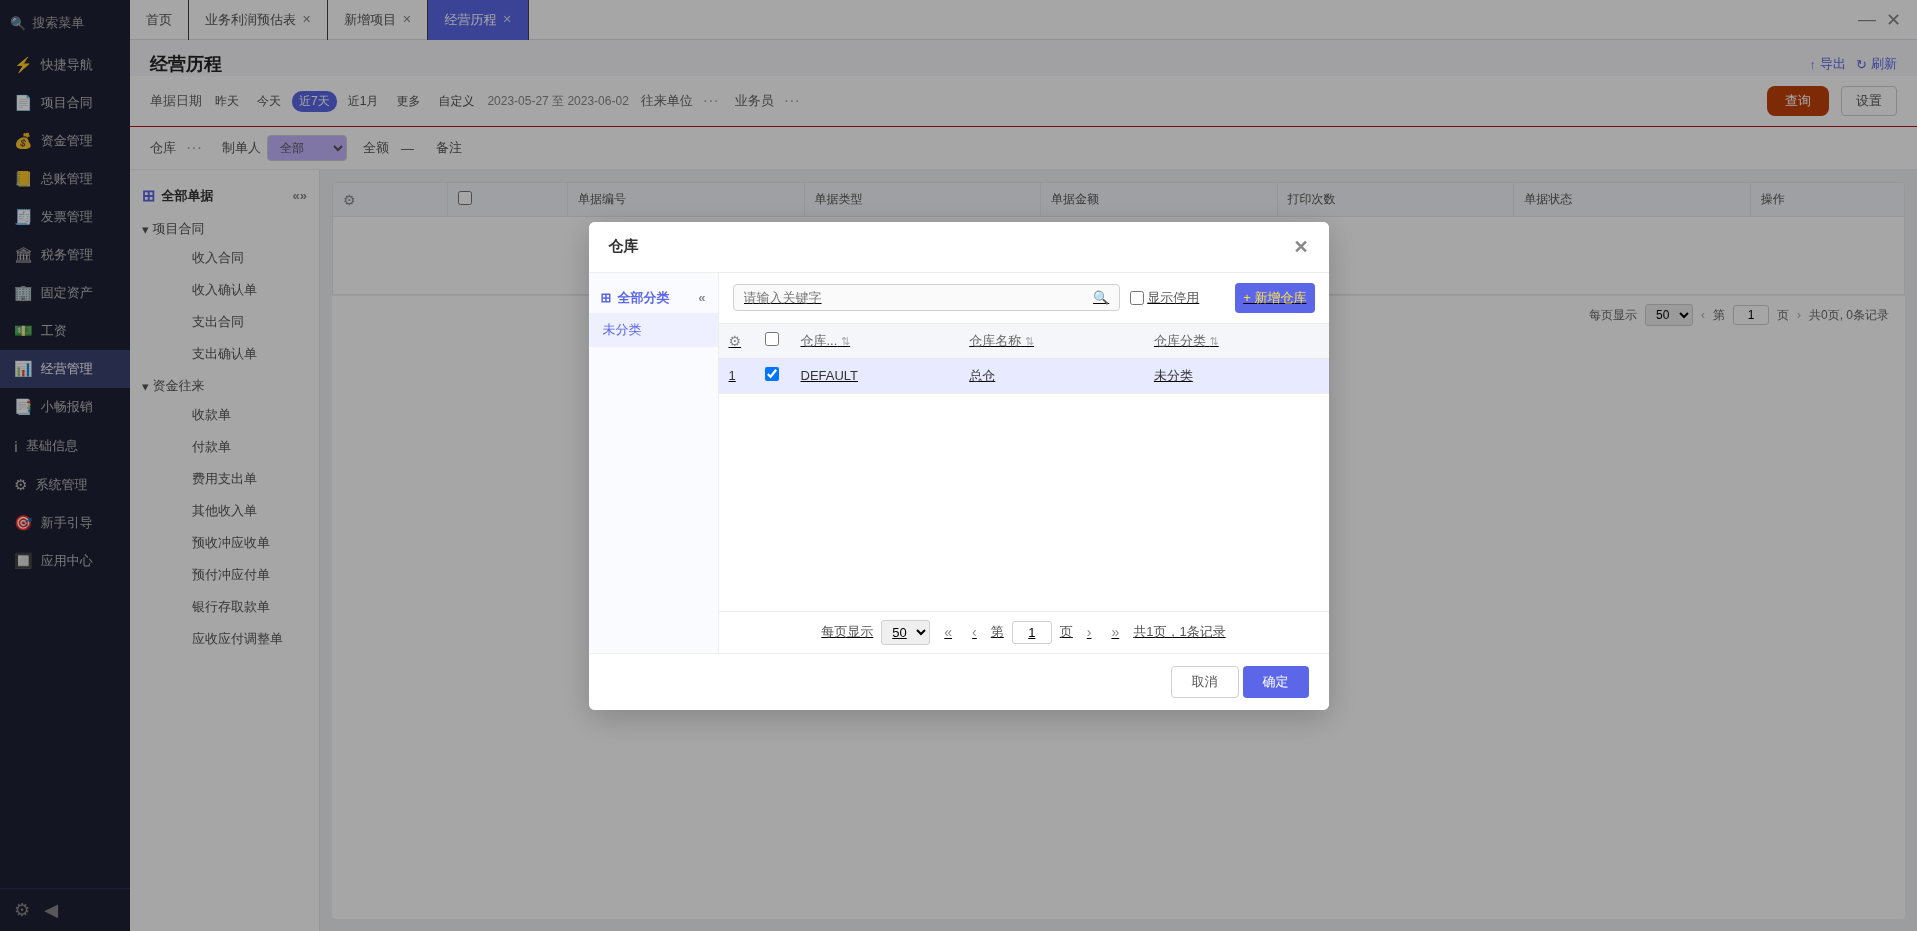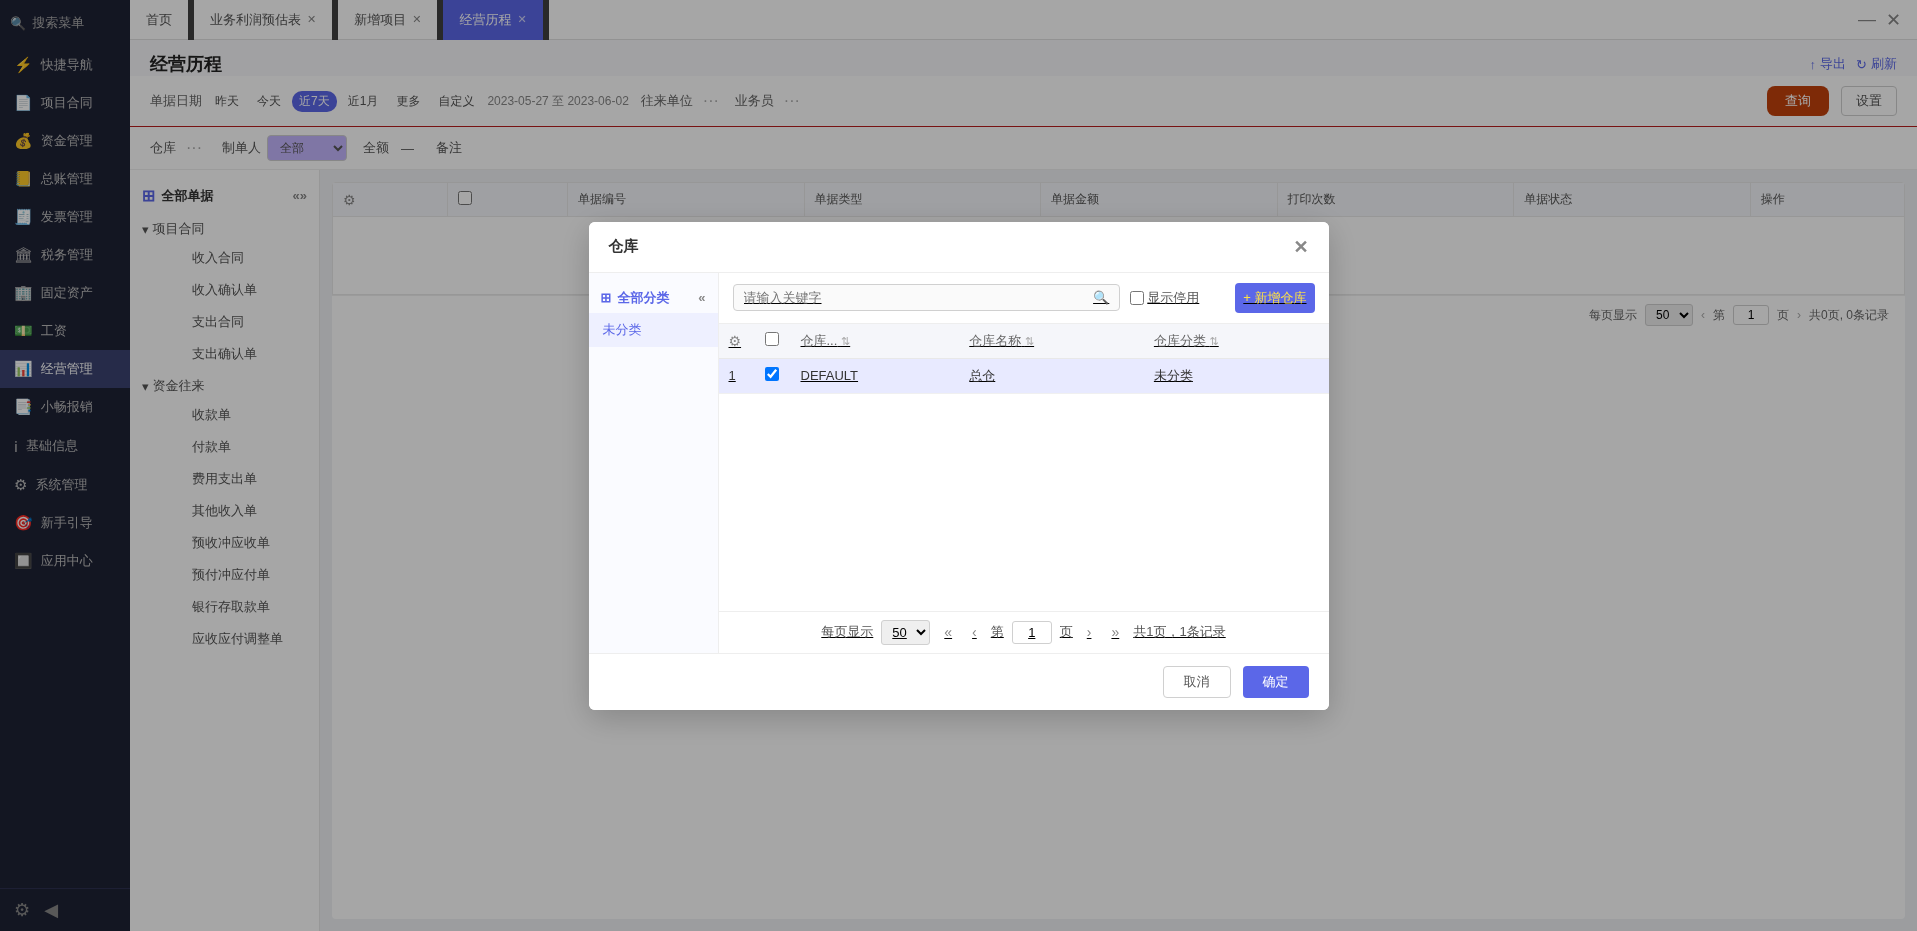--- a/index.html
+++ b/index.html
@@ -31,21 +31,21 @@
     }
 
     
     .tabs {
       display: flex; align-items: center; background: #fff;
       border-bottom: 1px solid #e0e0e0; padding: 0 0; height: 40px;
     }
     .tab {
       padding: 16px 16px; height: 40px; display: flex; align-items: center;
       gap: 6px; font-size: 13px; color: #555; cursor: pointer;
-      border-right: 6px solid #404040;
+      border-right: 1px solid #404040;
     }
     .tab.active { background: #5b67e8; color: #fff; }
     .tab-close { font-size: 11px; opacity: 0.7; cursor: pointer; }
 
     
     .page-header {
       padding: 12px 20px 0; background: #f7f8fa;
       display: flex; align-items: center; justify-content: space-between;
     }
     .page-title { font-size: 18px; font-weight: bold; color: #222; }
@@ -166,21 +166,21 @@
     .modal-pagination {
       padding: 8px 14px; border-top: 1px solid #eee;
       display: flex; align-items: center; justify-content: center;
       gap: 8px; font-size: 13px; color: #555;
     }
     .page-btn { border: none; background: none; cursor: pointer; color: #888; font-size: 14px; padding: 2px 6px; }
     .page-input { border: 1px solid #d0d0d0; border-radius: 3px; width: 40px; text-align: center; padding: 3px 4px; font-size: 13px; }
     .page-select { border: 1px solid #d0d0d0; border-radius: 3px; padding: 3px 6px; font-size: 13px; }
     .modal-footer {
       padding: 12px 20px; border-top: 1px solid #eee;
-      display: flex; justify-content: flex-end; gap: 12px;
+      display: flex; justify-content: flex-end; gap: 4px;
       background: #fff;
     }
     .btn-cancel { border: 1px solid #d0d0d0; background: #fff; padding: 6px 20px; border-radius: 4px; cursor: pointer; font-size: 13px; color: #555; }
     .btn-confirm { background: #5b67e8; color: #fff; border: none; padding: 6px 20px; border-radius: 4px; cursor: pointer; font-size: 13px; }
 
     .checkbox { width: 14px; height: 14px; cursor: pointer; }
     .gear-icon { color: #888; font-size: 14px; cursor: pointer; }
   </style>
 </head>
 <body>

